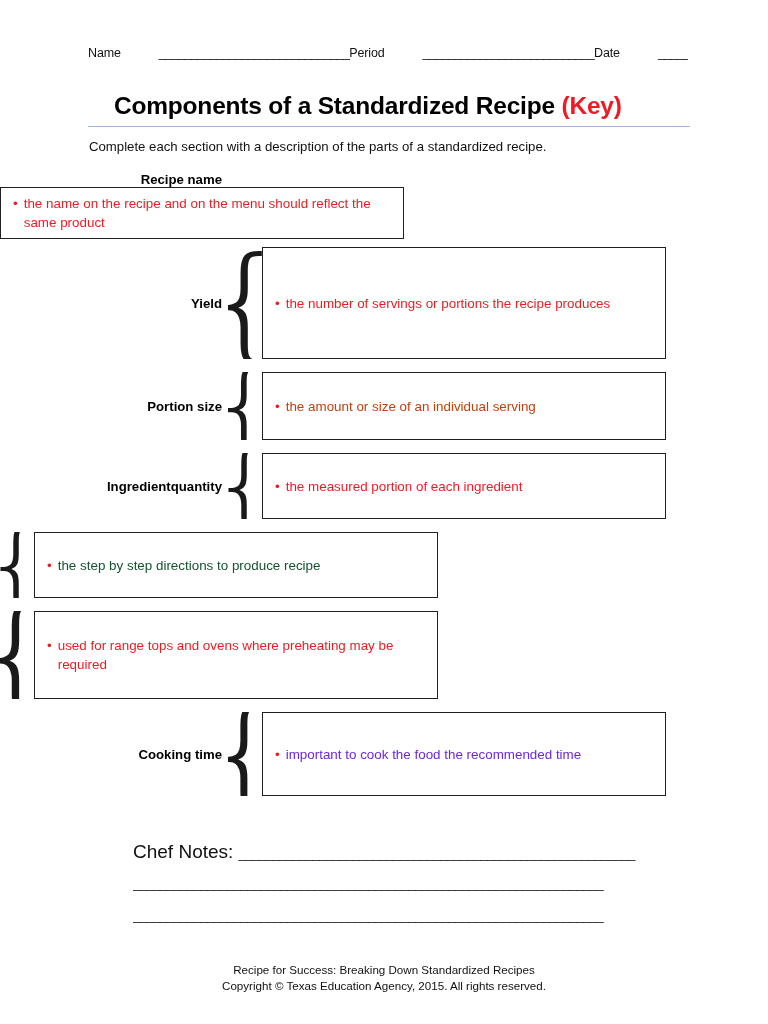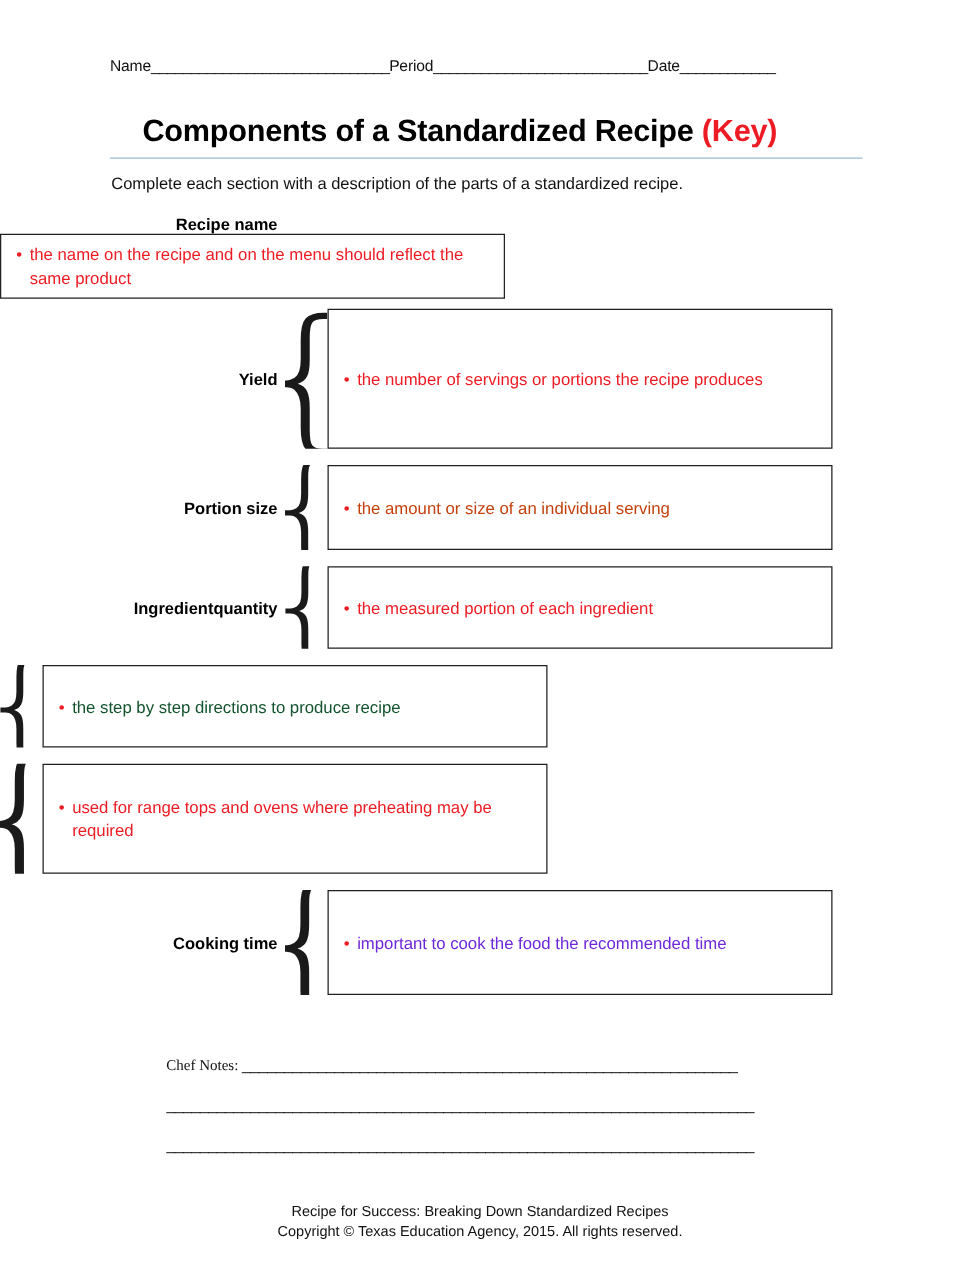--- a/index.html
+++ b/index.html
@@ -33,21 +33,21 @@
     width: 600px;
     height: 18px;
     font-size: 12.5px;
     line-height: 18px;
     color: #111111;
     white-space: nowrap;
     letter-spacing: -0.15px;
     overflow: hidden;
   }
   .fillin-row span { display: inline; }
-  .rule-chars { letter-spacing: -0.6px; }
+  .rule-chars { letter-spacing: -0.6px; margin-left: 38px; }
 
   
   .title-wrap {
     position: absolute;
     left: 88px;
     top: 90px;
     width: 602px;
     height: 40px;
   }
   .doc-title {
@@ -166,22 +166,21 @@
     font-size: 12.8px;
     line-height: 32px;
     color: #111111;
     white-space: nowrap;
     letter-spacing: -0.4px;
     height: 32px;
     overflow: hidden;
   }
   .notes-label {
     letter-spacing: 0;
-    font-size: 12px;
-    font-family: Liberation Serif, serif;
+    font-size: 19px;
   }
 
   
   .footer {
     position: absolute;
     left: 0;
     top: 962px;
     width: 768px;
     text-align: center;
     font-size: 11.6px;

